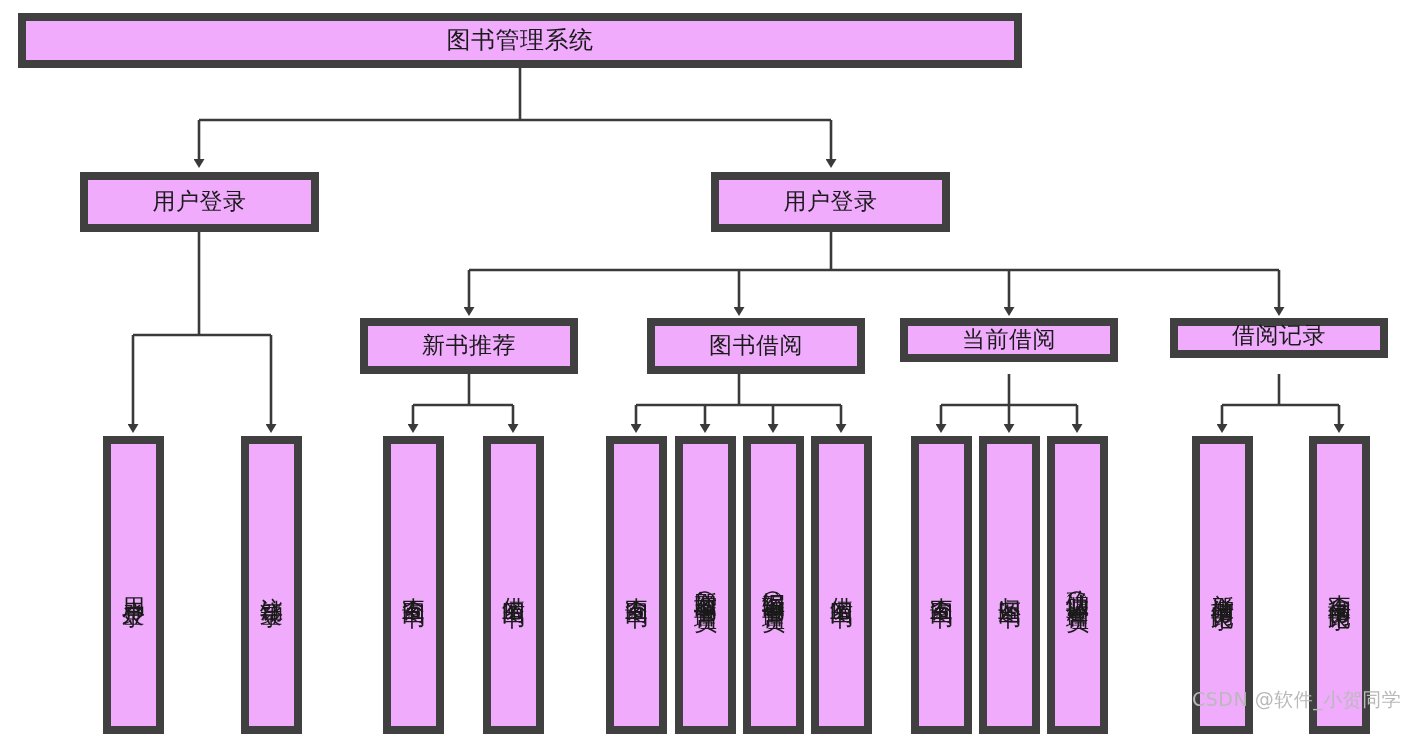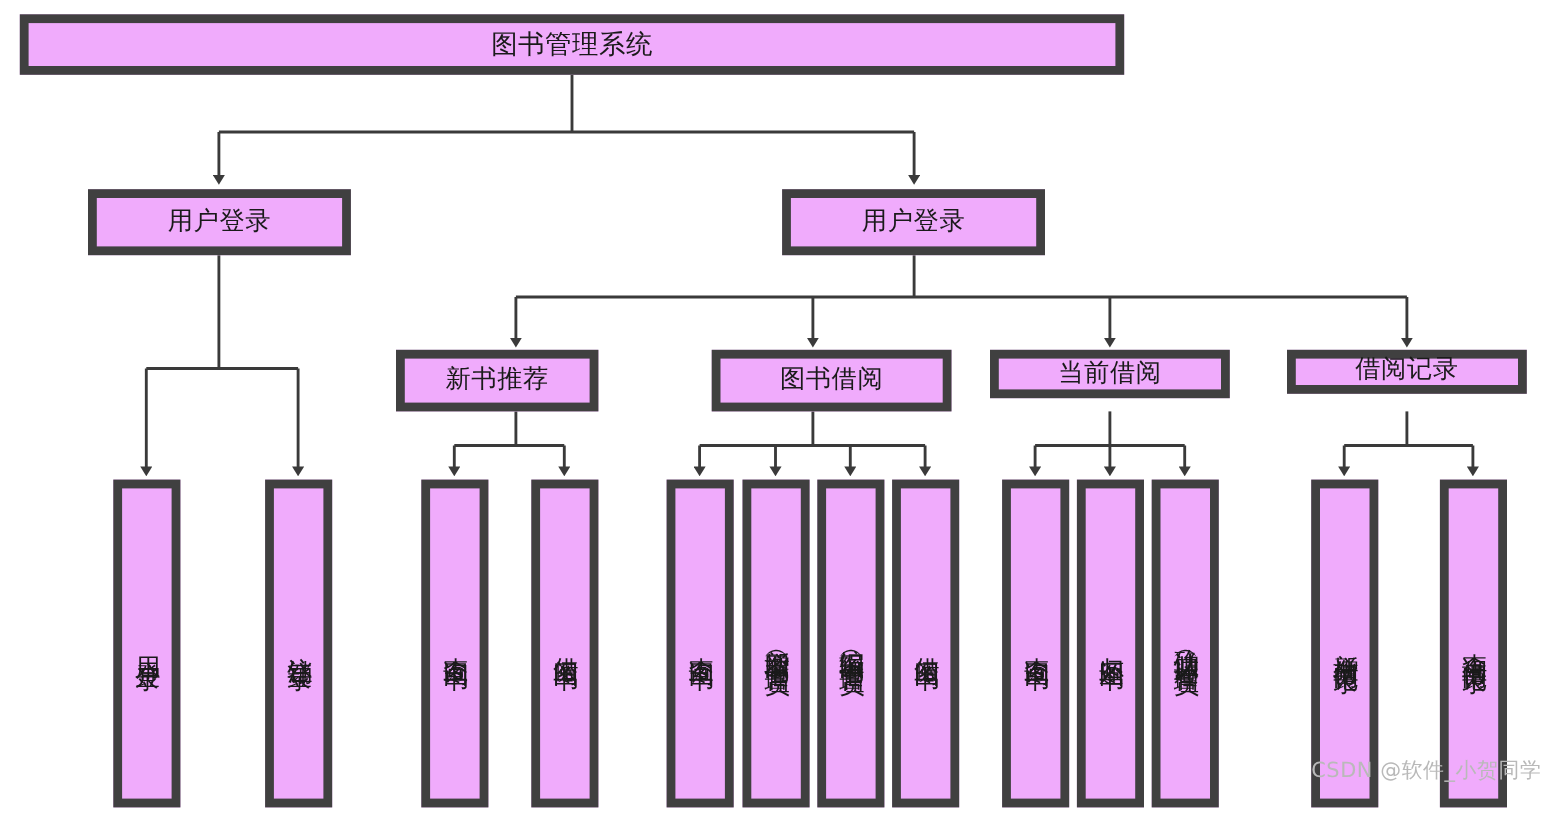--- a/index.html
+++ b/index.html
@@ -109,21 +109,21 @@
       <path d="M1222,405 L1222,425" marker-end="url(#arrow)"></path>
       <path d="M1339,405 L1339,425" marker-end="url(#arrow)"></path>
     </g>
   </svg>
 
   <div class="node node-h node-root" style="left:18px; top:13px; width:1004px; height:55px;">图书管理系统</div>
 
   <div class="node node-h" style="left:80px; top:172px; width:239px; height:60px;">用户登录</div>
   <div class="node node-h" style="left:711px; top:172px; width:239px; height:60px;">用户登录</div>
 
-  <div class="node node-h" style="left:360px; top:318px; width:184px; height:56px;">新书推荐</div>
+  <div class="node node-h" style="left:360px; top:318px; width:218px; height:56px;">新书推荐</div>
   <div class="node node-h" style="left:631px; top:318px; width:218px; height:56px;margin-left:16px;">图书借阅</div>
   <div class="node node-h" style="left:900px; top:318px; width:218px; height:44px;">当前借阅</div>
   <div class="node node-h" style="left:1170px; top:318px; width:218px; height:40px;font-family:Liberation Mono, monospace;">借阅记录</div>
 
   <div class="node node-v" style="left:103px; top:436px; width:61px; height:298px;">用户登录</div>
   <div class="node node-v" style="left:241px; top:436px; width:61px; height:298px;">注销登录</div>
 
   <div class="node node-v" style="left:383px; top:436px; width:61px; height:298px;">查询图书</div>
   <div class="node node-v" style="left:483px; top:436px; width:61px; height:298px;">借阅图书</div>
 

